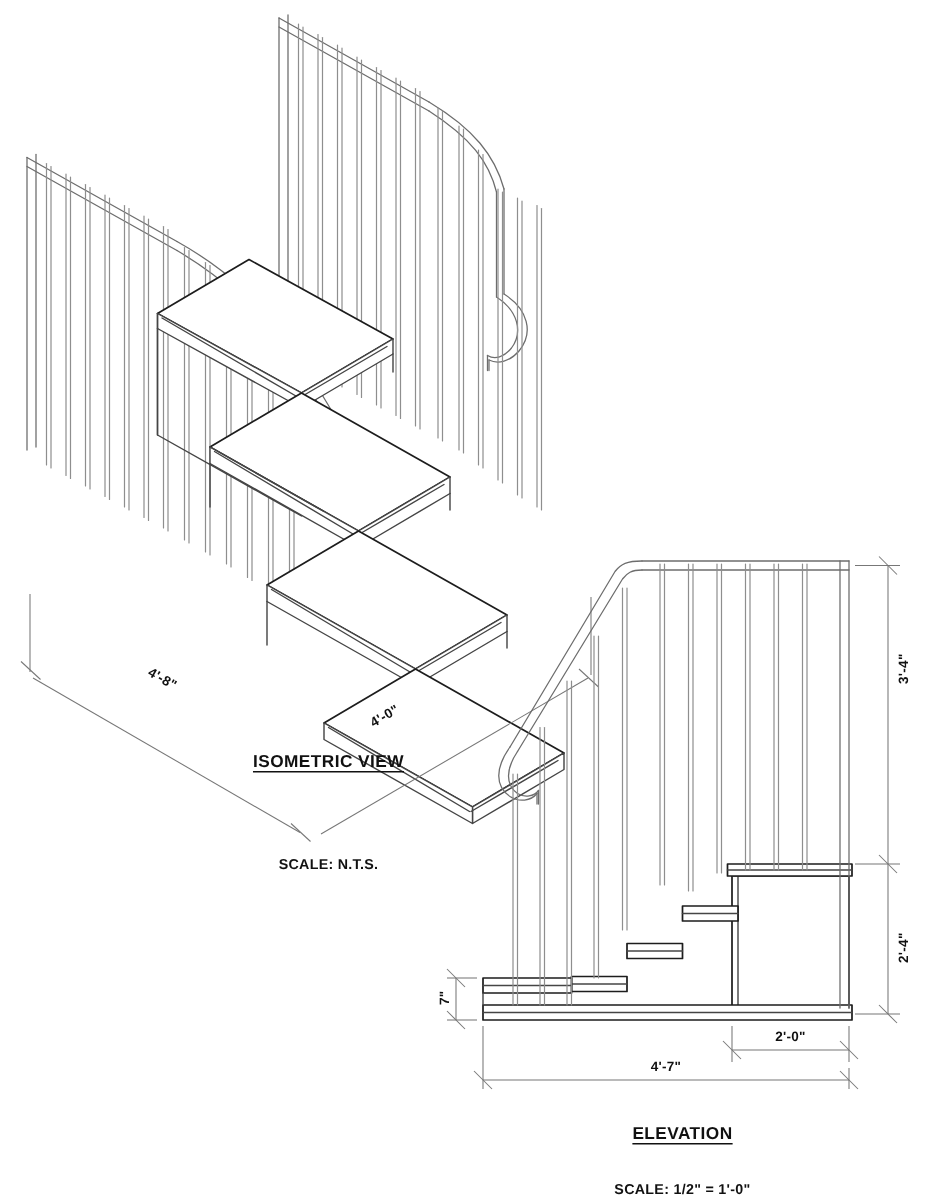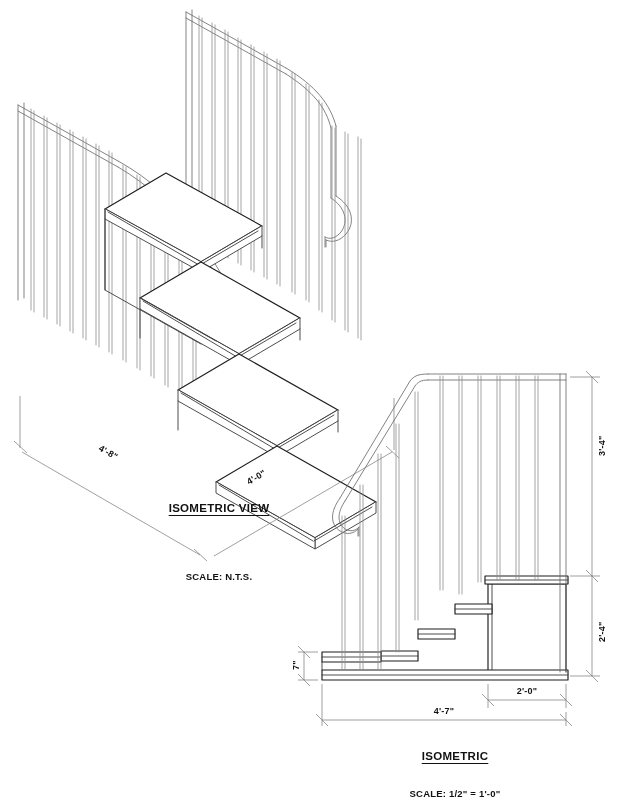--- a/index.html
+++ b/index.html
@@ -280,16 +280,16 @@
 <div class="lbl dim" style="left:597px;top:456px;transform:rotate(-90deg);transform-origin:left top;">3'-4"</div>
 
 <div class="lbl dim" style="left:597px;top:642px;transform:rotate(-90deg);transform-origin:left top;">2'-4"</div>
 
 <div class="lbl dim" style="left:291px;top:670px;transform:rotate(-90deg);transform-origin:left top;">7"</div>
 
 <div class="lbl dim ctr" style="left:527px;top:686px;">2'-0"</div>
 
 <div class="lbl dim ctr" style="left:444px;top:706px;">4'-7"</div>
 
-<div class="lbl title ctr" style="left:455px;top:750px;">ISOMETRIC</div>
+<div class="lbl title ctr" style="left:455px;top:750px;">ELEVATION</div>
 <div class="lbl scale ctr" style="left:455px;top:769px;">SCALE: 1/2" = 1'-0"</div>
 
 </div>
 
 </body></html>

